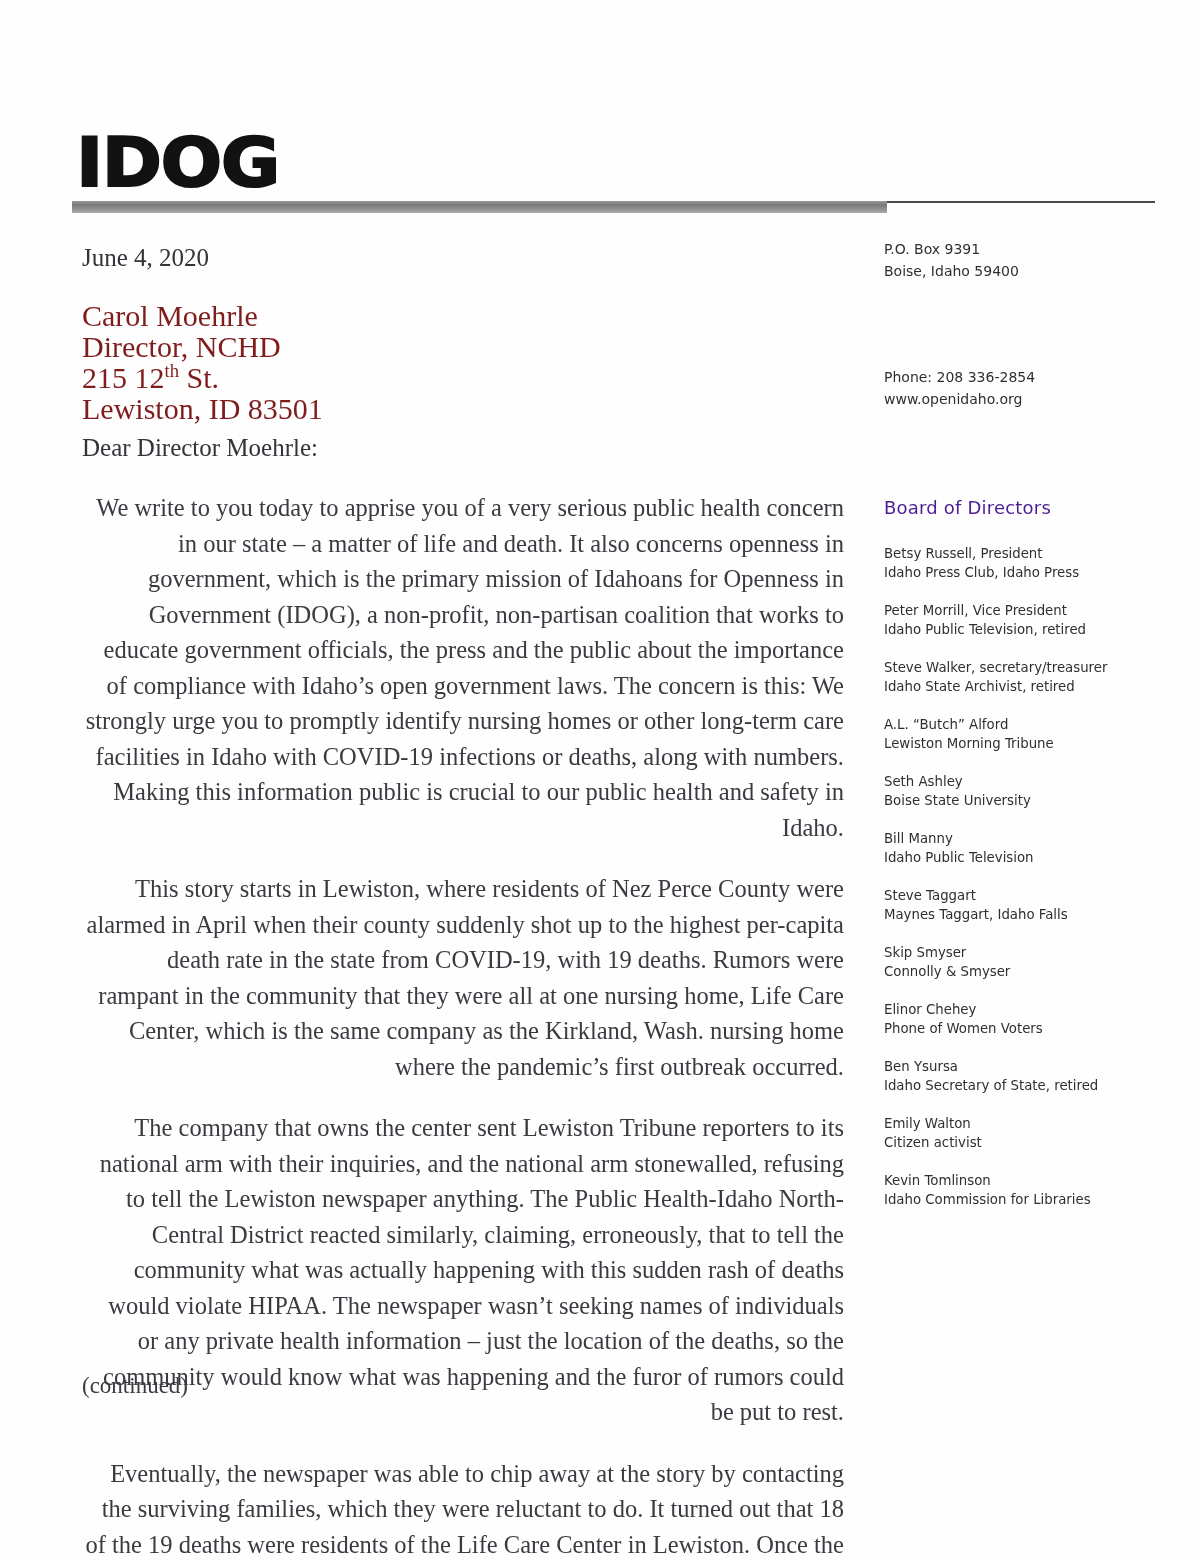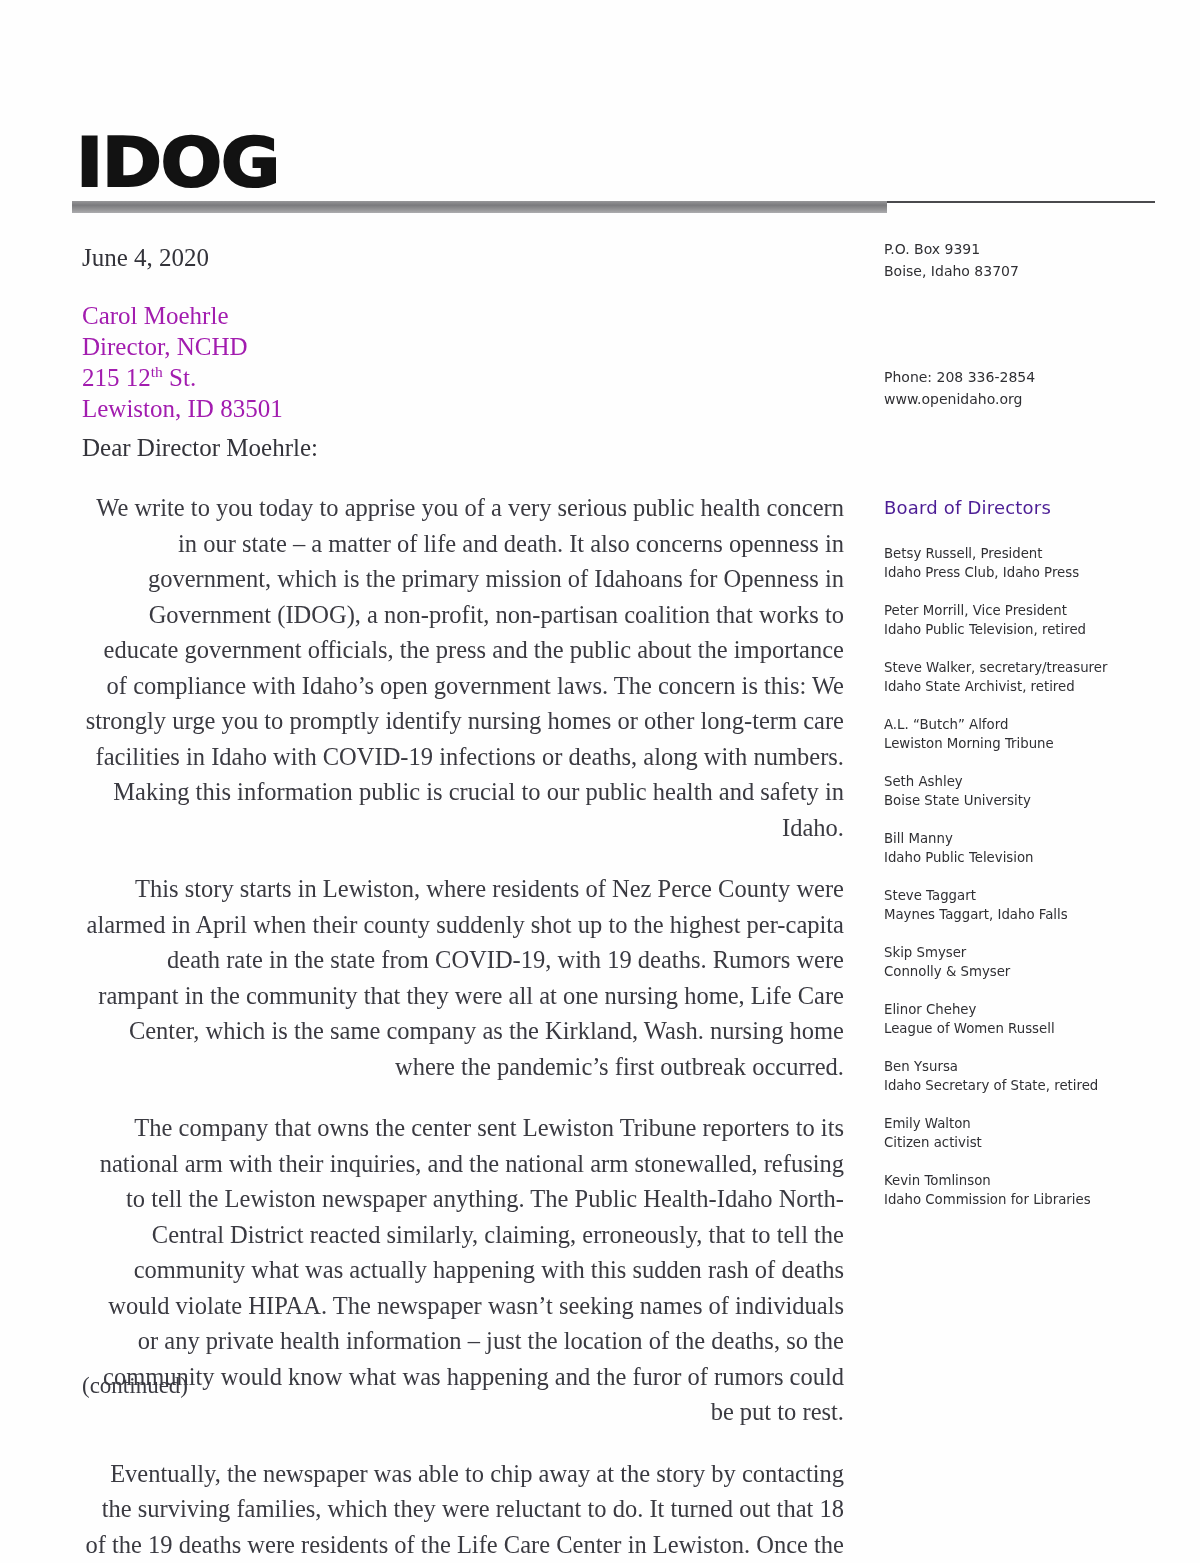--- a/index.html
+++ b/index.html
@@ -119,23 +119,23 @@
     left: 82px;
     top: 243px;
     font-size: 25px;
     line-height: 30px;
     color: #33333a;
   }
   .recipient {
     position: absolute;
     left: 82px;
     top: 300px;
-    font-size: 25px;
+    font-size: 30px;
     line-height: 31px;
-    color: #a21caf;
+    color: #7f1d1d;
   }
   .recipient div { white-space: nowrap; }
   .recipient sup {
     font-size: 0.62em;
     vertical-align: super;
     line-height: 0;
   }
   .salutation {
     position: absolute;
     left: 82px;
@@ -174,21 +174,21 @@
   <div class="letterhead">
     <div class="logo-wordmark">IDOG</div>
     <div class="rule-wrap">
       <div class="rule-thick"></div>
       <div class="rule-thin"></div>
     </div>
   </div>
 
   <div class="contact">
     <div>P.O. Box 9391</div>
-    <div>Boise, Idaho 83707</div>
+    <div>Boise, Idaho 59400</div>
     <div class="block2">Phone: 208 336-2854</div>
     <div>www.openidaho.org</div>
   </div>
 
   <div class="date">June 4, 2020</div>
 
   <div class="recipient">
     <div>Carol Moehrle</div>
     <div>Director, NCHD</div>
     <div><span>215 12</span><sup>th</sup><span> St.</span></div>
@@ -236,21 +236,21 @@
         <div class="board-member">
           <div class="m-name">Steve Taggart</div>
           <div class="m-org">Maynes Taggart, Idaho Falls</div>
         </div>
         <div class="board-member">
           <div class="m-name">Skip Smyser</div>
           <div class="m-org">Connolly &amp; Smyser</div>
         </div>
         <div class="board-member">
           <div class="m-name">Elinor Chehey</div>
-          <div class="m-org">League of Women Russell</div>
+          <div class="m-org">Phone of Women Voters</div>
         </div>
         <div class="board-member">
           <div class="m-name">Ben Ysursa</div>
           <div class="m-org">Idaho Secretary of State, retired</div>
         </div>
         <div class="board-member">
           <div class="m-name">Emily Walton</div>
           <div class="m-org">Citizen activist</div>
         </div>
         <div class="board-member">

